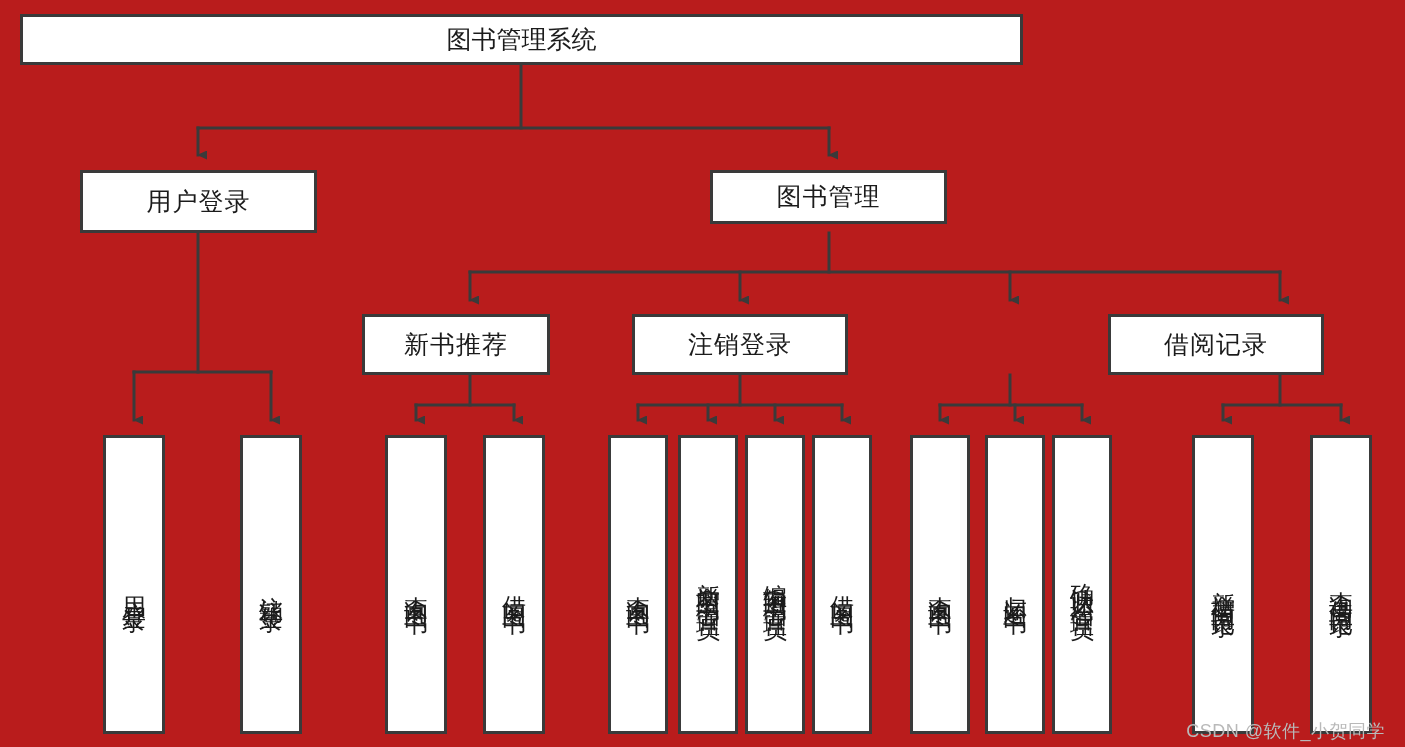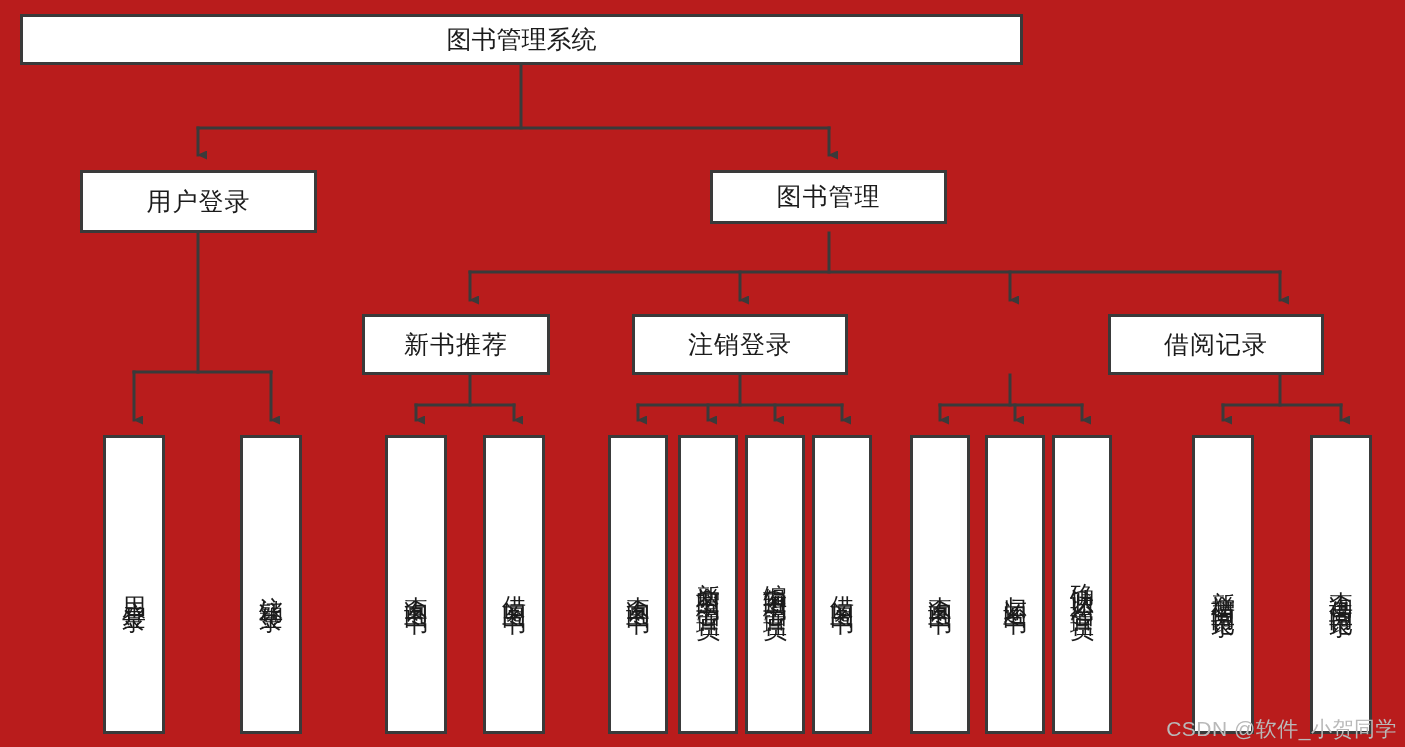--- a/index.html
+++ b/index.html
@@ -54,23 +54,23 @@
     writing-mode: vertical-rl;
     text-orientation: upright;
     -webkit-writing-mode: vertical-rl;
     letter-spacing: 5px;
     line-height: 1;
     white-space: nowrap;
     text-align: center;
   }
   .watermark {
     position: absolute;
-    right: 8px;
+    right: 20px;
     bottom: 4px;
-    font-size: 21px;
+    font-size: 18px;
     color: #b9b9b9;
     white-space: nowrap;
     letter-spacing: 0.5px;
   }
 </style>
 </head>
 <body>
 
 <div id="canvas">
 

